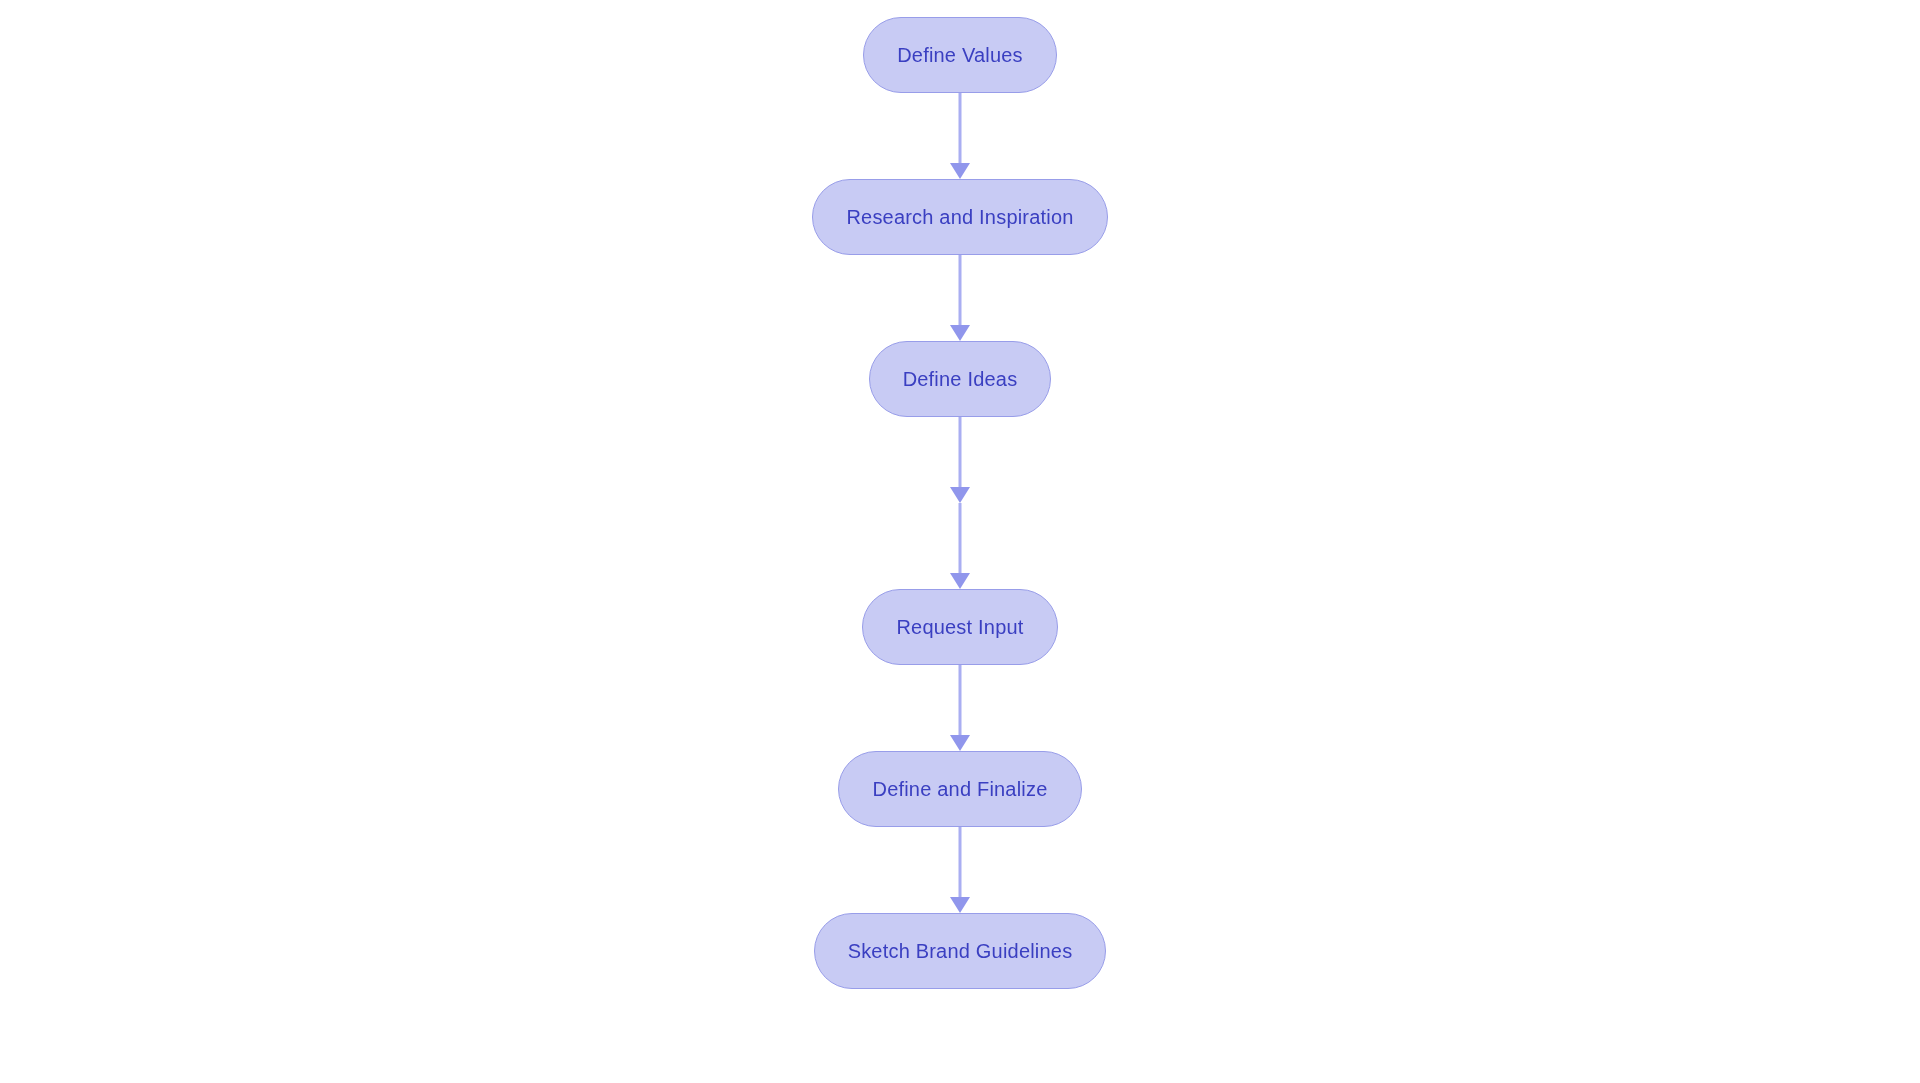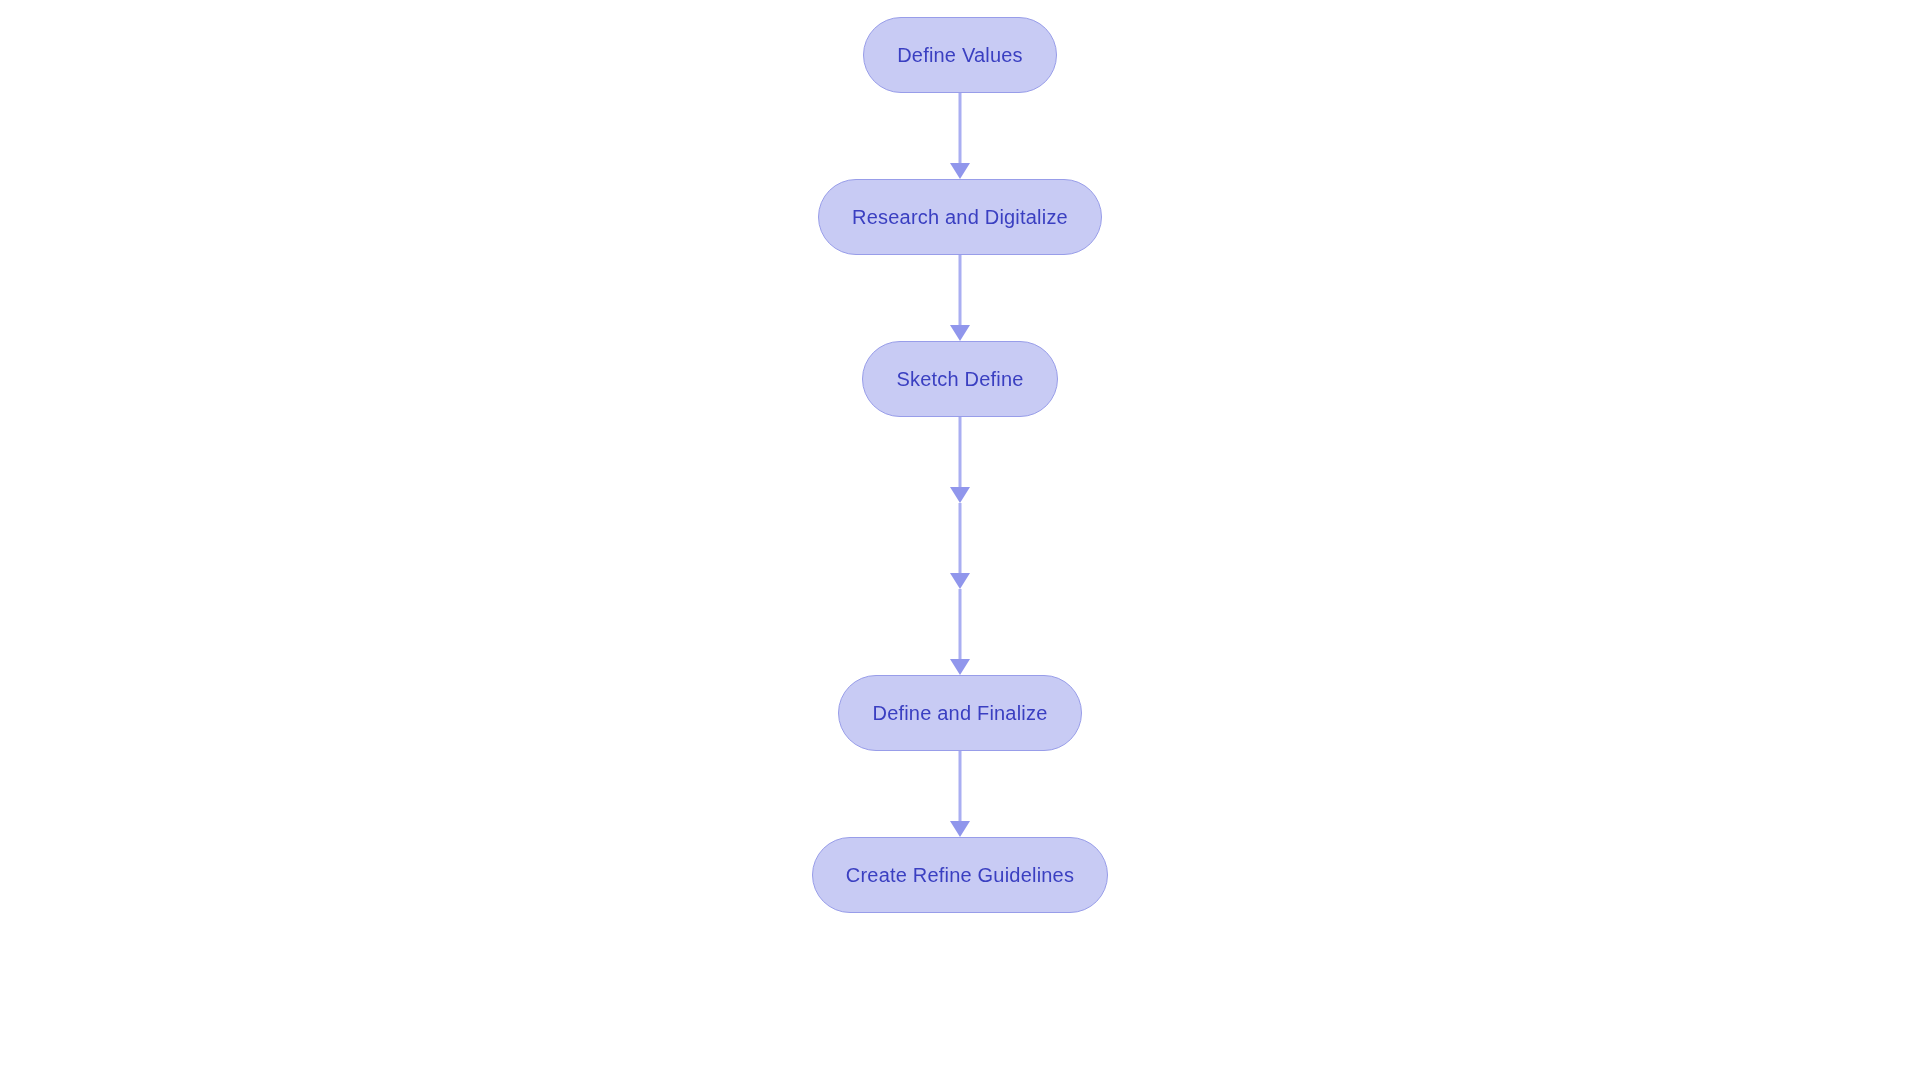--- a/index.html
+++ b/index.html
@@ -85,56 +85,59 @@
     <div class="node">
       <span class="node-label">Define Values</span>
     </div>
 
     <div class="arrow">
       <div class="stem"></div>
       <div class="head"></div>
     </div>
 
     <div class="node">
-      <span class="node-label">Research and Digitalize</span>
+      <span class="node-label">Research and Inspiration</span>
     </div>
 
     <div class="arrow">
       <div class="stem"></div>
       <div class="head"></div>
     </div>
 
     <div class="node">
-      <span class="node-label">Sketch Define</span>
+      <span class="node-label">Define Ideas</span>
     </div>
 
     <div class="arrow">
       <div class="stem"></div>
       <div class="head"></div>
     </div>
 
 
     <div class="arrow">
       <div class="stem"></div>
       <div class="head"></div>
     </div>
 
+    <div class="node">
+      <span class="node-label">Request Input</span>
+    </div>
 
     <div class="arrow">
       <div class="stem"></div>
       <div class="head"></div>
     </div>
 
     <div class="node">
       <span class="node-label">Define and Finalize</span>
     </div>
 
     <div class="arrow">
       <div class="stem"></div>
       <div class="head"></div>
     </div>
 
     <div class="node">
-      <span class="node-label">Create Refine Guidelines</span>
+      <span class="node-label">Sketch Brand Guidelines</span>
     </div>
 
   </div>
 </div>
 
 </body></html>

